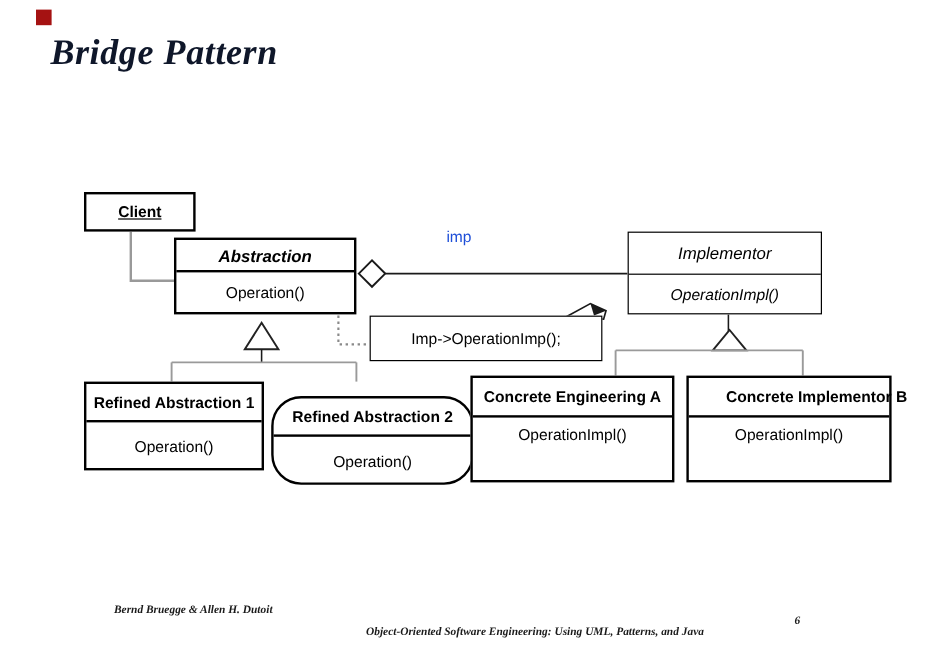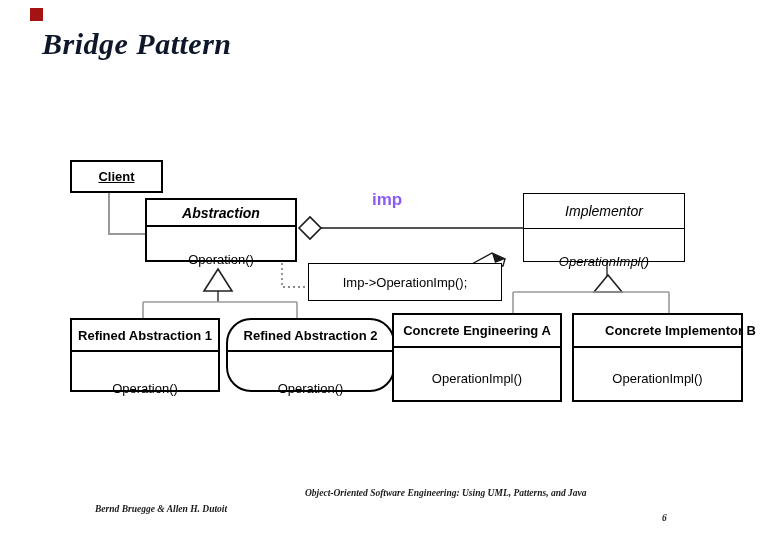--- a/index.html
+++ b/index.html
@@ -17,27 +17,27 @@
   .dot{stroke:#8a8a8a;stroke-width:1.8;fill:none;stroke-dasharray:2 3;}
   .anchor{fill:none;stroke:#8a8a8a;stroke-width:1.4;}
   .flap{fill:#ffffff;stroke:#1a1a1a;stroke-width:1.4;}
   .flapfill{fill:#1a1a1a;stroke:none;}
   .cbox{position:absolute;z-index:2;background:#fff;border:2px solid #000;box-sizing:border-box;color:#000;}
   .cbox.thin{border-width:1px;}
   .cname{display:flex;align-items:center;justify-content:center;font-weight:bold;
          font-size:13px;white-space:nowrap;}
   .divide{border-bottom:2px solid #000;}
   .divide1{border-bottom:1px solid #000;}
-  .cmethod{display:flex;align-items:center;justify-content:center;font-size:13px;white-space:nowrap;margin-top:16px;}
+  .cmethod{display:flex;align-items:center;justify-content:center;font-size:13px;white-space:nowrap;}
   .cmethod.topalign{align-items:flex-start;padding-top:7px;}
   .ital{font-style:italic;font-weight:normal;}
   .bital{font-style:italic;font-weight:bold;font-size:14px;}
   .note{position:absolute;z-index:2;background:#fff;border:1.5px solid #000;box-sizing:border-box;
         display:flex;align-items:center;justify-content:center;font-size:13px;color:#000;}
-  .implabel{position:absolute;z-index:2;font-weight:bold;font-size:17px;color:#8b5cf6;}
+  .implabel{position:absolute;z-index:2;font-weight:normal;font-size:13px;color:#1d4ed8;}
   .footer{position:absolute;z-index:2;font-family:"Liberation Serif",serif;font-size:9.5px;
           font-weight:600;color:#1a1a1a;white-space:nowrap;font-style:italic;}
 </style>
 </head>
 <body>
 
 <div class="slide">
 
   <div class="logo"></div>
   <h1 class="title">Bridge Pattern</h1>
@@ -88,32 +88,32 @@
 
   <div class="note" style="left:308px;top:263px;width:194px;height:38px;">
     <span>Imp-&gt;OperationImp();</span>
   </div>
 
   <div class="cbox" style="left:70px;top:318px;width:150px;height:74px;">
     <div class="cname divide" style="height:30px;">Refined Abstraction 1</div>
     <div class="cmethod" style="height:40px;">Operation()</div>
   </div>
 
-  <div class="cbox" style="left:226px;top:318px;width:169px;height:74px;border-radius:25px;">
+  <div class="cbox" style="left:226px;top:330px;width:169px;height:74px;border-radius:25px;">
     <div class="cname divide" style="height:30px;">Refined Abstraction 2</div>
     <div class="cmethod" style="height:40px;">Operation()</div>
   </div>
 
   <div class="cbox" style="left:392px;top:313px;width:170px;height:89px;">
     <div class="cname divide" style="height:31px;">Concrete Engineering A</div>
     <div class="cmethod topalign" style="height:54px;">OperationImpl()</div>
   </div>
 
   <div class="cbox" style="left:572px;top:313px;width:171px;height:89px;">
     <div class="cname divide" style="height:31px;padding-left:46px;">Concrete Implementor B</div>
     <div class="cmethod topalign" style="height:54px;">OperationImpl()</div>
   </div>
 
   <div class="footer" style="left:95px;top:504px;">Bernd Bruegge &amp; Allen H. Dutoit</div>
-  <div class="footer" style="left:305px;top:488px;">Object-Oriented Software Engineering: Using UML, Patterns, and Java</div>
+  <div class="footer" style="left:305px;top:522px;">Object-Oriented Software Engineering: Using UML, Patterns, and Java</div>
   <div class="footer" style="left:662px;top:513px;">6</div>
 
 </div>
 
 </body></html>

